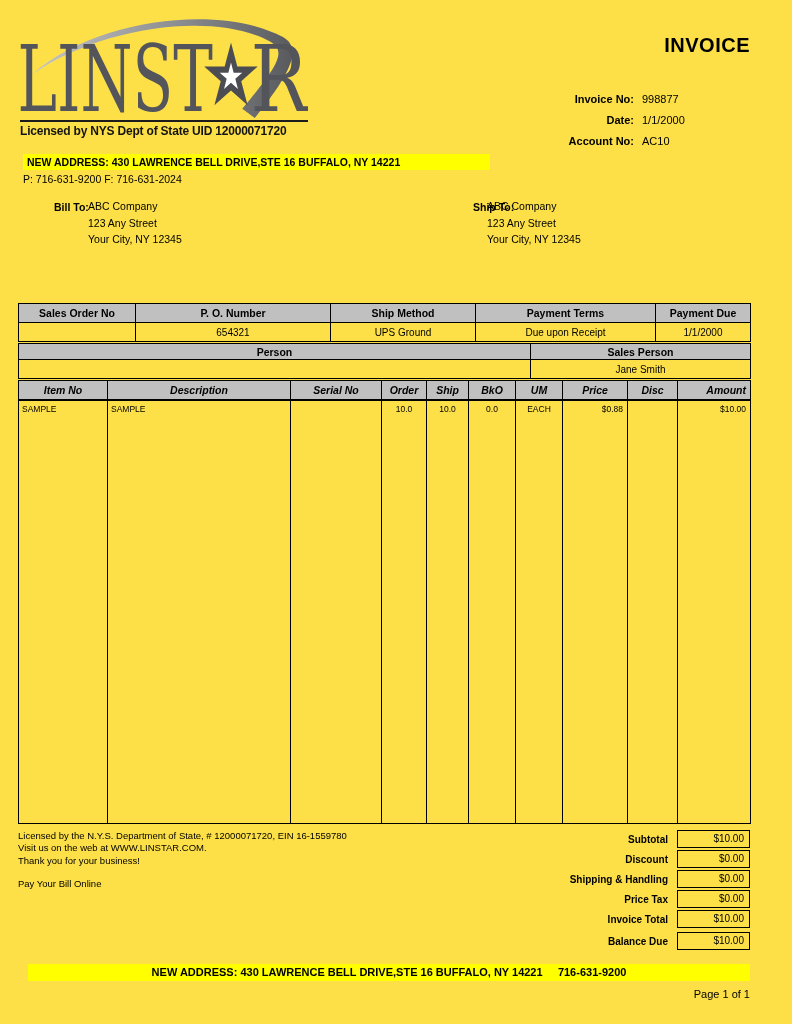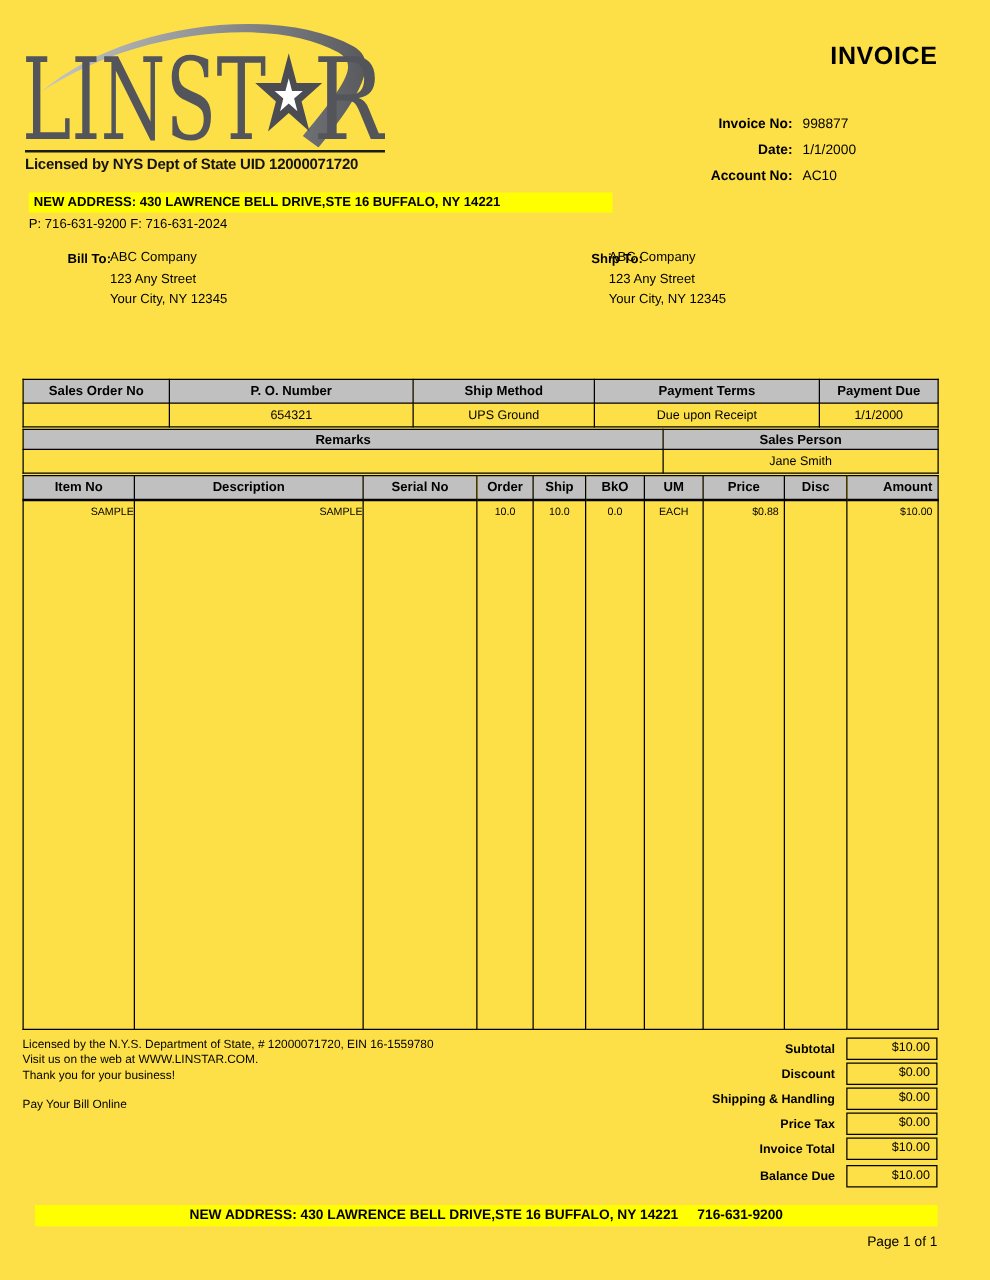--- a/index.html
+++ b/index.html
@@ -34,24 +34,24 @@
   table { border-collapse:collapse; table-layout:fixed; }
   td { border:1px solid #000; overflow:hidden; white-space:nowrap; }
   .hdr { background:#c0c0c0; font-weight:bold; font-size:10.5px; text-align:center; }
   .val { font-size:10px; text-align:center; }
   .order-table { position:absolute; left:18px; top:303px; width:732px; }
   .order-table td { height:19px; }
   .remarks-table { position:absolute; left:18px; top:343px; width:732px; }
   .remarks-table .hdr { height:16px; }
   .remarks-table .val { height:19px;margin-top:34px; }
   .items-head { position:absolute; left:18px; top:380px; width:732px; }
-  .items-head td { height:19px; }
+  .items-head td { height:19px;font-style:italic; }
   .items-body { position:absolute; left:18px; top:400px; width:732px; }
   .items-body td { height:423px; vertical-align:top; padding-top:3px; font-size:8.5px; }
-  .c-left  { text-align:right; padding-left:3px; }
+  .c-left  { text-align:left; padding-left:3px; }
   .c-mid   { text-align:center; }
   .c-right { text-align:right; padding-right:4px; }
   
   .total-row { position:absolute; left:0; width:792px; height:20px; }
   .total-label { position:absolute; right:124px; top:4px; font-weight:bold; font-size:10px; white-space:nowrap; }
   .total-box {
     position:absolute; left:677px; top:0; width:73px; height:18px;
     border:1px solid #000; font-size:10px; text-align:right; padding-right:5px; line-height:16px;
   }
   
@@ -146,21 +146,21 @@
   </tbody>
     </table>
 
   <table class="remarks-table">
     <colgroup>
         <col style="width:512px">
         <col style="width:220px">
       </colgroup>
     <tbody>
         <tr>
-      <td class="hdr">Remarks</td>
+      <td class="hdr">Person</td>
       <td class="hdr">Sales Person</td>
     </tr>
     <tr>
       <td class="val"></td>
       <td class="val">Jane Smith</td>
     </tr>
   </tbody>
     </table>
 
   <table class="items-head">

